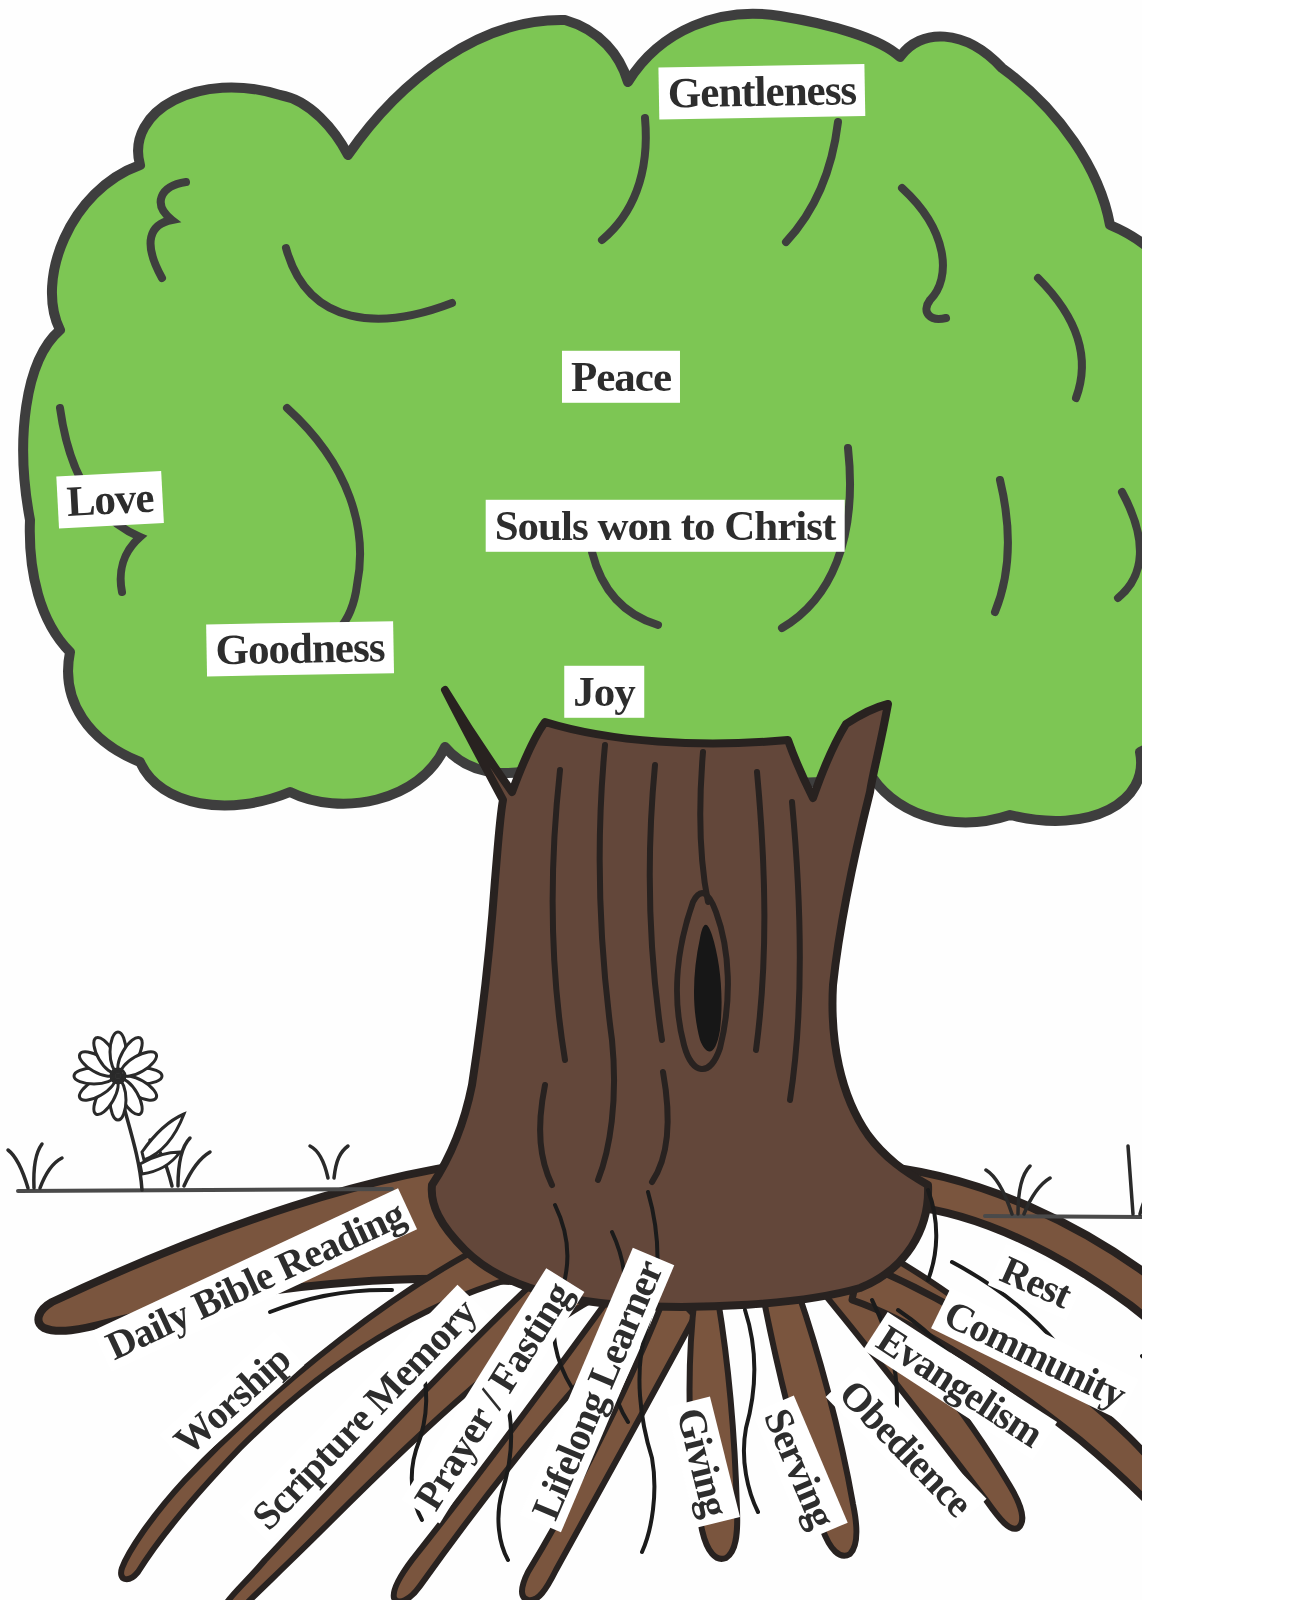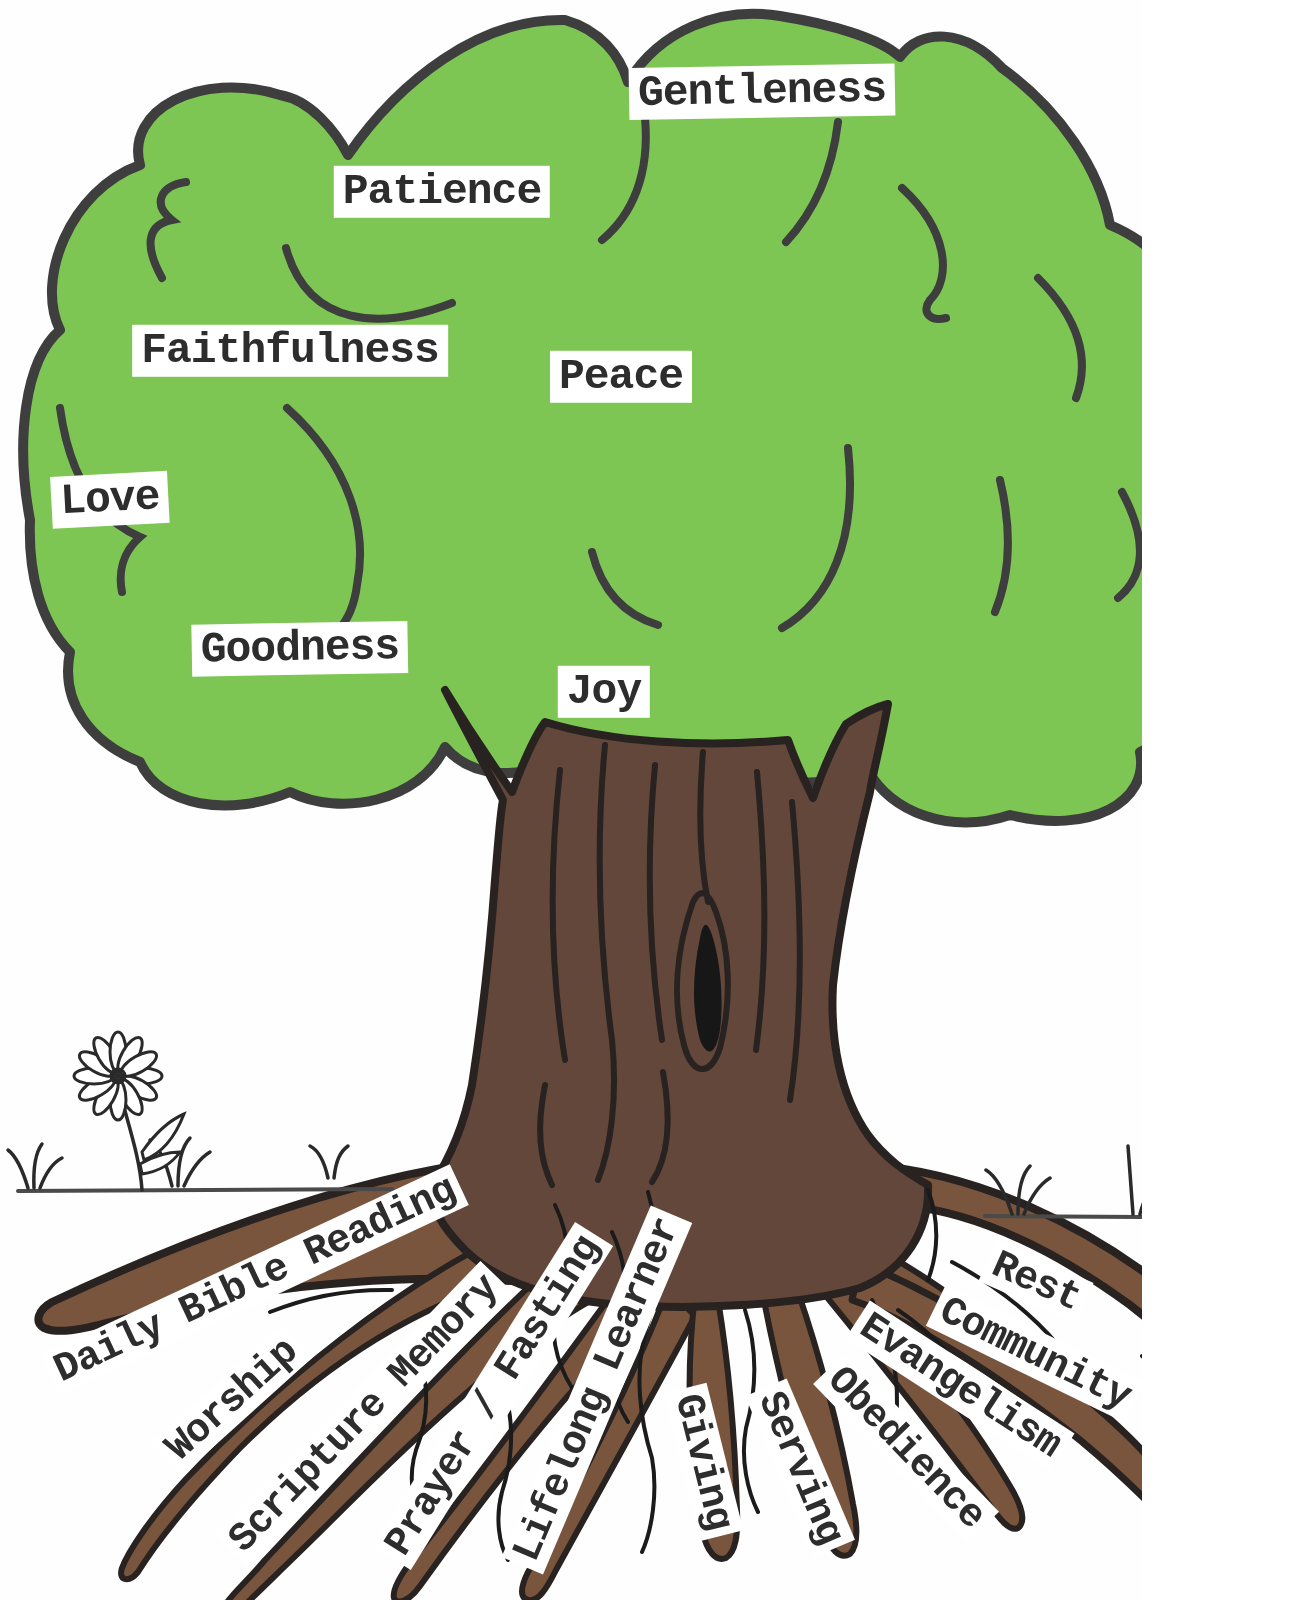--- a/index.html
+++ b/index.html
@@ -1,17 +1,17 @@
 <!DOCTYPE html>
 <html><head>
 <meta charset="utf-8">
 <style>
   html,body{margin:0;padding:0;background:#ffffff;}
   #scene{position:relative;width:1142px;height:1600px;background:#fefefe;overflow:hidden;
-         font-family:Liberation Mono, monospace;}
+         font-family:Liberation Serif, serif;}
   #tree-svg{position:absolute;left:0;top:0;}
   .lbl{position:absolute;white-space:nowrap;background:#ffffff;color:#2d2d2d;
        font-weight:bold;line-height:1.08;letter-spacing:-1px;
        transform:translate(-50%,-50%) rotate(var(--r,0deg));}
   .lbl.fruit{font-size:43px;padding:3px 9px;}
   .lbl.root{font-size:40px;padding:1px 7px;}
 </style>
 </head>
 <body>
 
@@ -168,24 +168,23 @@
         <ellipse cx="142" cy="1076" rx="20" ry="8" transform="rotate(300 118 1076)"></ellipse>
         <ellipse cx="142" cy="1076" rx="20" ry="8" transform="rotate(330 118 1076)"></ellipse>
       </g>
       <circle cx="118" cy="1076" r="7" fill="none" stroke="#2a2a2a" stroke-width="3"></circle>
       <circle cx="118" cy="1076" r="3" fill="#2a2a2a"></circle>
     </g>
   </g>
 </svg>
 
 <div class="lbl fruit" style="left:762px;top:92px;--r:-1deg">Gentleness</div>
-<div class="lbl fruit" style="left:442px;top:192px">Patience</div>
-<div class="lbl fruit" style="left:290px;top:351px">Faithfulness</div>
 <div class="lbl fruit" style="left:621px;top:377px">Peace</div>
 <div class="lbl fruit" style="left:110px;top:500px;--r:-3deg">Love</div>
+<div class="lbl fruit" style="left:665px;top:526px">Souls won to Christ</div>
 <div class="lbl fruit" style="left:300px;top:649px;--r:-1deg">Goodness</div>
 <div class="lbl fruit" style="left:604px;top:692px">Joy</div>
 
 <div class="lbl root" style="left:255px;top:1280px;--r:-25deg">Daily Bible Reading</div>
 <div class="lbl root" style="left:232px;top:1400px;--r:-42deg">Worship</div>
 <div class="lbl root" style="left:364px;top:1414px;--r:-46deg">Scripture Memory</div>
 <div class="lbl root" style="left:493px;top:1396px;--r:-58deg">Prayer / Fasting</div>
 <div class="lbl root" style="left:597px;top:1390px;--r:-67deg">Lifelong Learner</div>
 <div class="lbl root" style="left:703px;top:1462px;--r:76deg">Giving</div>
 <div class="lbl root" style="left:800px;top:1468px;--r:67deg">Serving</div>

